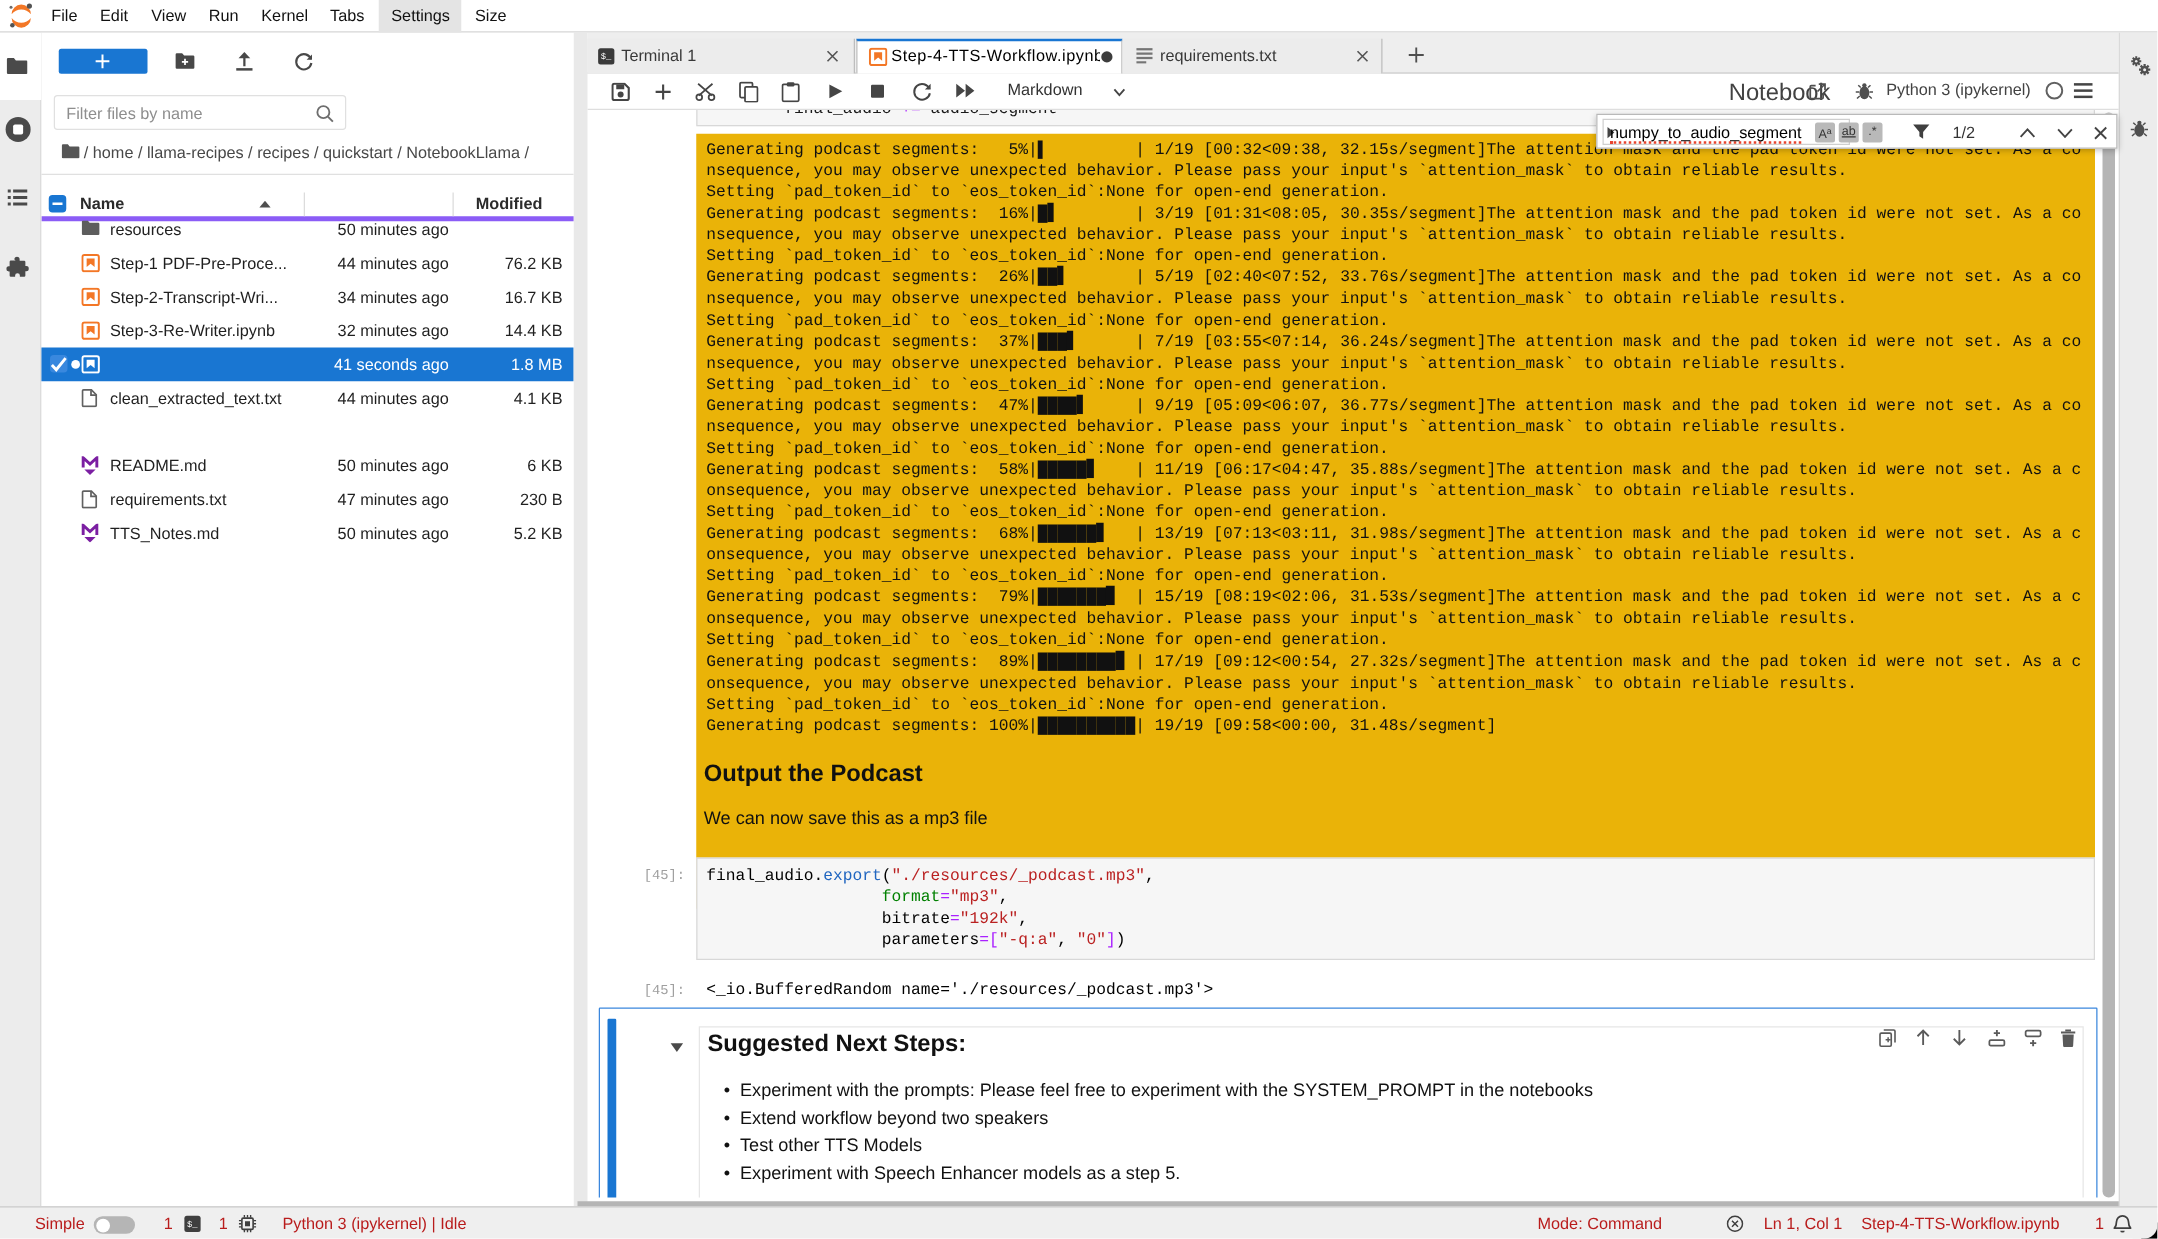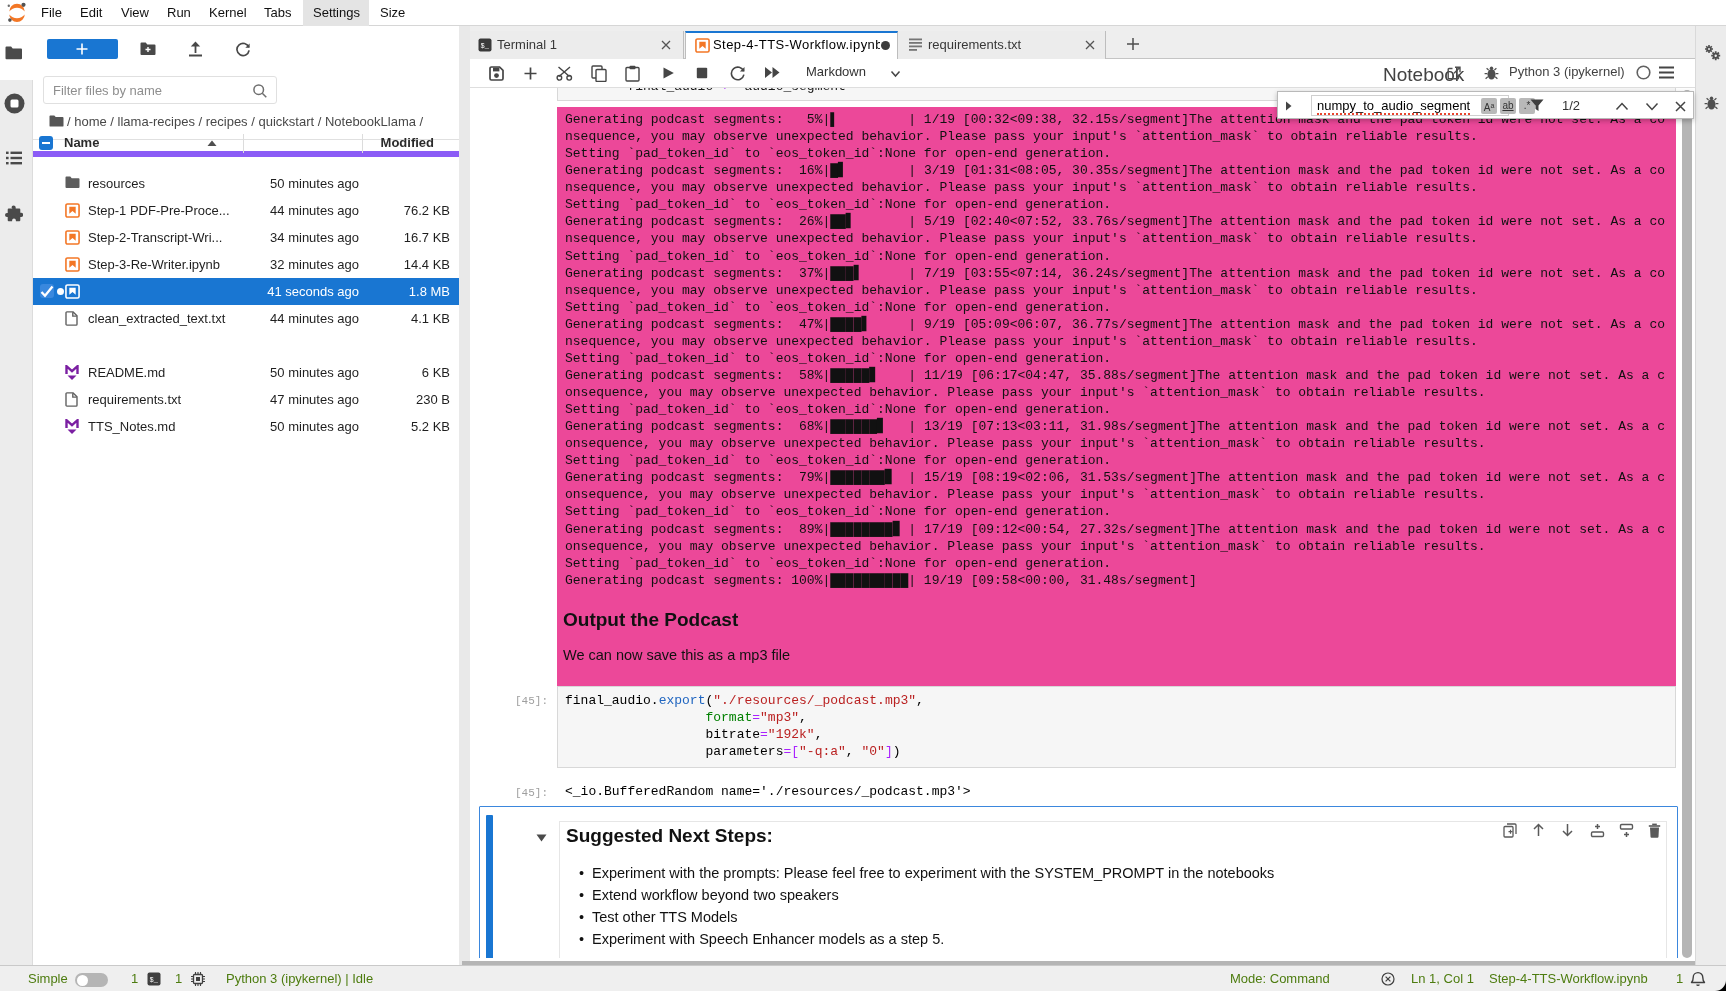--- a/index.html
+++ b/index.html
@@ -19,21 +19,21 @@
 .fsize { position:absolute; right:9px; top:6px; font-size:13px; color:#1f1f1f; }
 .ficon { position:absolute; left:32px; top:6px; }
 #splitter { position:absolute; left:459px; top:26px; width:11px; height:939px; background:#e9e9e9; z-index:6; }
 #main { position:absolute; left:470px; top:26px; width:1225px; height:939px; background:#fff; }
 #tabbar { position:absolute; left:0; top:0; width:1225px; height:33px; background:#eeeeee; border-bottom:1px solid #c4c4c4; }
 .tab { position:absolute; top:5px; height:28px; background:#ececec; border-right:1px solid #bdbdbd; font-size:13px; color:#383838; }
 #nbtoolbar { position:absolute; left:0; top:33px; width:1225px; height:29px; background:#fff; border-bottom:1px solid #dedede; }
 #content { position:absolute; left:0; top:62px; width:1210px; height:870px; background:#fff; overflow:hidden; }
 #statusbar { position:absolute; left:0; top:965px; width:1726px; height:26px; background:#efefef; border-top:1px solid #c9c9c9; z-index:40; }
 #rightstrip { position:absolute; left:1695px; top:26px; width:31px; height:939px; background:#ececec; border-left:1px solid #d9d9d9; z-index:5; }
-.sbtxt { position:absolute; top:5px; font-size:13px; color:#4d7c0f; }
+.sbtxt { position:absolute; top:5px; font-size:13px; color:#b91c1c; }
 .cbtn { display:inline-block; width:16px; height:16px; background:#b9b9b9; border-radius:2px; color:#333; font-size:10px; text-align:center; line-height:16px; }
 </style>
 </head>
 <body>
 <div id="menubar">
   <svg class="abs" style="left:6px;top:2px" width="21" height="21" viewBox="0 0 21 21">
     <path d="M3.3 12.4 A7.7 7.7 0 0 0 18.7 12.4 A9.8 9.8 0 0 1 3.3 12.4 Z" fill="#F37726"></path>
       <path d="M3.3 9.4 A7.7 7.7 0 0 1 18.7 9.4 A9.8 9.8 0 0 0 3.3 9.4 Z" fill="#F37726"></path>
       <circle cx="17.5" cy="2.8" r="2.1" fill="#535353"></circle>
       <circle cx="2.8" cy="3.7" r="1.2" fill="#6b6b6b"></circle>
@@ -96,21 +96,21 @@
     <svg class="abs" style="left:208px;top:6px" width="16" height="16" viewBox="0 0 16 16">
         <circle cx="6.7" cy="6.7" r="4.8" stroke="#6e6e6e" stroke-width="1.5" fill="none"></circle>
         <path d="M10.3 10.3 L14.3 14.3" stroke="#6e6e6e" stroke-width="1.5"></path>
       </svg>
   </div>
   <svg class="abs" style="left:16px;top:89px" width="15" height="12" viewBox="0 0 15 12">
       <path d="M0.5 1.3 a0.9 0.9 0 0 1 0.9-0.9 h3.9 l1.4 1.7 h6.9 a0.9 0.9 0 0 1 0.9 0.9 v7.7 a0.9 0.9 0 0 1 -0.9 0.9 h-12.2 a0.9 0.9 0 0 1 -0.9-0.9 z" fill="#565656"></path>
     </svg>
   <span class="abs" style="left:34px;top:88px;font-size:13px;color:#484848">/ home / llama-recipes / recipes / quickstart / NotebookLlama /</span>
   <div class="abs" style="left:0;top:113px;width:426px;border-top:1px solid #e0e0e0"></div>
-  <div class="abs" style="left:0;top:104px;width:510px;height:27px;border-bottom:6px solid #8b5cf6">
+  <div class="abs" style="left:0;top:124px;width:510px;height:27px;border-bottom:4px solid #8b5cf6">
     <div class="abs" style="left:6px;top:6px;width:14px;height:14px;background:#1976d2;border-radius:3px">
         <div class="abs" style="left:3px;top:6px;width:8px;height:2px;background:#fff"></div>
       </div>
     <span class="abs" style="left:31px;top:5px;font-size:13px;font-weight:bold;color:#2b2b2b">Name</span>
     <svg class="abs" style="left:174px;top:10px" width="10" height="7" viewBox="0 0 10 7">
         <path d="M5 0.5 L9.5 6 H0.5 z" fill="#4f4f4f"></path>
       </svg>
     <div class="abs" style="left:210px;top:4px;height:19px;border-left:1px solid #dcdcdc"></div>
     <span class="abs" style="right:109px;top:5px;font-size:13px;font-weight:bold;color:#2b2b2b">Modified</span>
     <div class="abs" style="left:329px;top:4px;height:19px;border-left:1px solid #dcdcdc"></div>
@@ -301,21 +301,21 @@
           <rect x="0" y="5.5" width="15" height="2"></rect>
           <rect x="0" y="10.5" width="15" height="2"></rect>
         </g>
       </svg>
   </div>
   <div id="content"></div>
 </div>
 <div class="abs" style="left:470px;top:88px;width:1210px;height:870px;overflow:hidden;background:#fff;z-index:3">
 <div class="abs" style="left:87px;top:-50px;width:1119px;height:63px;background:#f6f6f6;border:1px solid #d8d8d8"></div>
 <pre class="mono abs" style="left:95px;top:-10px;font-size:13px;line-height:17.1px">        final_audio <span style="color:#aa22ff">+=</span> audio_segment</pre>
-<div class="abs" style="left:87px;top:19px;width:1119px;height:620px;background:#ec4899;overflow:hidden">
+<div class="abs" style="left:87px;top:19px;width:1119px;height:620px;background:#eab308;overflow:hidden">
 <pre class="mono" style="padding:4px 0 0 8px;font-size:13px;line-height:17.07px;color:#111">Generating podcast segments:   5%|▌         | 1/19 [00:32&lt;09:38, 32.15s/segment]The attention mask and the pad token id were not set. As a co
 nsequence, you may observe unexpected behavior. Please pass your input's `attention_mask` to obtain reliable results.
 Setting `pad_token_id` to `eos_token_id`:None for open-end generation.
 Generating podcast segments:  16%|█▋        | 3/19 [01:31&lt;08:05, 30.35s/segment]The attention mask and the pad token id were not set. As a co
 nsequence, you may observe unexpected behavior. Please pass your input's `attention_mask` to obtain reliable results.
 Setting `pad_token_id` to `eos_token_id`:None for open-end generation.
 Generating podcast segments:  26%|██▋       | 5/19 [02:40&lt;07:52, 33.76s/segment]The attention mask and the pad token id were not set. As a co
 nsequence, you may observe unexpected behavior. Please pass your input's `attention_mask` to obtain reliable results.
 Setting `pad_token_id` to `eos_token_id`:None for open-end generation.
 Generating podcast segments:  37%|███▋      | 7/19 [03:55&lt;07:14, 36.24s/segment]The attention mask and the pad token id were not set. As a co
@@ -387,21 +387,21 @@
         <rect x="0.8" y="2.2" width="11.4" height="1.6" fill="#5a5a5a"></rect>
         <rect x="4.2" y="0.6" width="4.6" height="1.6" fill="#5a5a5a"></rect>
         <path d="M2 4.6 h9 l-0.5 9.2 a1 1 0 0 1 -1 0.9 h-6 a1 1 0 0 1 -1-0.9 z" fill="#5a5a5a"></path>
       </svg>
 </div>
 </div>
 <div class="abs" style="left:1277px;top:91px;width:417px;height:28px;background:#fff;border:1px solid #b9b9b9;box-shadow:0 2px 5px rgba(0,0,0,0.25);z-index:25">
   <svg class="abs" style="left:7px;top:9px" width="7" height="10" viewBox="0 0 7 10">
       <path d="M1 0.5 L6.5 5 L1 9.5 z" fill="#444"></path>
     </svg>
-  <div class="abs" style="left:33px;top:3px;width:198px;height:21px;border:1px solid #cfcfcf">
+  <div class="abs" style="left:4px;top:3px;width:198px;height:21px;border:1px solid #cfcfcf">
     <span class="abs" style="left:5px;top:2px;font-size:13px;color:#000;border-bottom:2px dotted #e8442e">numpy_to_audio_segment</span>
     <span class="cbtn abs" style="left:169px;top:2px">A<span style="font-size:7px;vertical-align:3px">a</span></span>
     <span class="cbtn abs" style="left:188px;top:2px;text-decoration:underline">ab</span>
     <span class="cbtn abs" style="left:207px;top:2px">.*</span>
   </div>
   <svg class="abs" style="left:252px;top:7px" width="14" height="13" viewBox="0 0 14 13">
       <path d="M0.5 0.5 h13 L8.5 6.5 v5.5 l-3 -2 V6.5 z" fill="#3f3f3f"></path>
     </svg>
   <span class="abs" style="left:284px;top:6px;font-size:13px;color:#333">1/2</span>
   <svg class="abs" style="left:337px;top:10px" width="14" height="9" viewBox="0 0 14 9">

